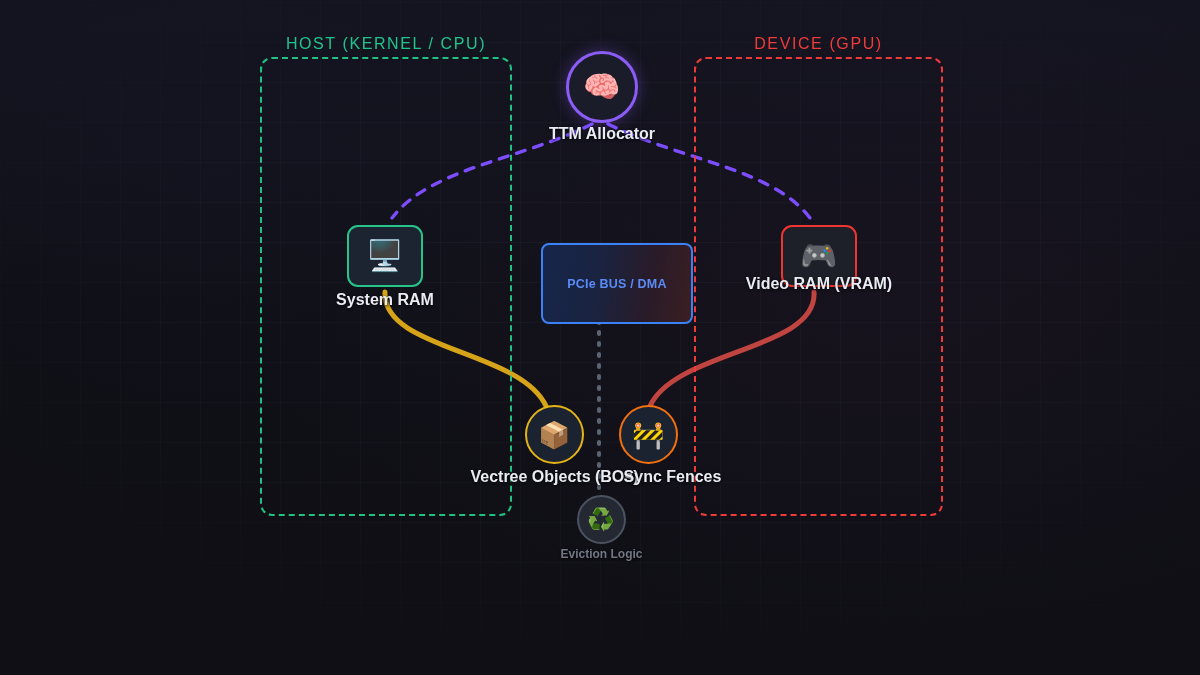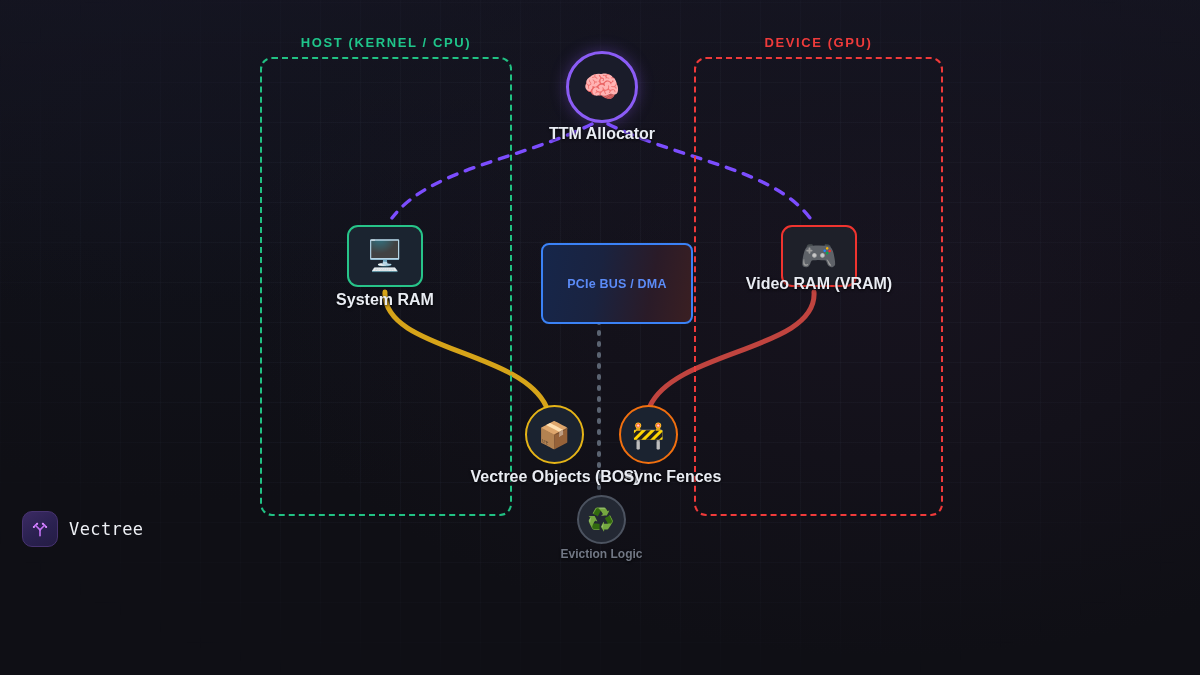--- a/index.html
+++ b/index.html
@@ -37,22 +37,22 @@
     position: absolute;
     border-radius: 12px;
     border: 2px dashed #2dbd82;
   }
   .group.host   { left:260px;  top:57px;  width:248px; height:455px; border-color:#21c183; }
   .group.device { left:694px;  top:57px;  width:245px; height:455px; border-color:#ef3a3a; }
   .group-label {
     position: absolute;
     top: -24px; left: 0; width: 100%;
     text-align: center;
-    font-size: 13px;
-    font-weight: 700;
+    font-size: 16px;
+    font-weight: 400;
     letter-spacing: 1.6px;
   }
   .group.host .group-label   { color: #1fc58a; }
   .group.device .group-label { color: #ef3b3b; }
 
   
   .node { position: absolute; }
   .node .shape {
     display: flex; align-items: center; justify-content: center;
     background: #1b1f2b;
@@ -241,38 +241,16 @@
     <div class="nlabel">Sync Fences</div>
   </div>
 
   <div class="node evict">
     <div class="shape">
       <span class="glyph">♻️</span>
     </div>
     <div class="nlabel">Eviction Logic</div>
   </div>
 
-  <div id="brand">
-    <div id="brand-logo">
-      <svg width="20" height="20" viewBox="0 0 24 24" aria-hidden="true">
-        <g stroke="#c471f5" stroke-width="1.9" fill="none" stroke-linecap="round">
-          <path d="M12 20 L12 13"></path>
-          <path d="M12 13 L6.5 7.5"></path>
-          <path d="M12 13 L17.5 7.5"></path>
-          <path d="M6.5 7.5 L4.6 9.6"></path>
-          <path d="M6.5 7.5 L8.6 5.6"></path>
-          <path d="M17.5 7.5 L19.4 9.6"></path>
-          <path d="M17.5 7.5 L15.4 5.6"></path>
-        </g>
-        <g fill="#d98cff">
-          <circle cx="4.6" cy="9.6" r="1.25"></circle>
-          <circle cx="8.6" cy="5.6" r="1.25"></circle>
-          <circle cx="19.4" cy="9.6" r="1.25"></circle>
-          <circle cx="15.4" cy="5.6" r="1.25"></circle>
-        </g>
-      </svg>
-    </div>
-    <div id="brand-name">Vectree</div>
-  </div>
 
 
 
 </div>
 
 </body></html>

